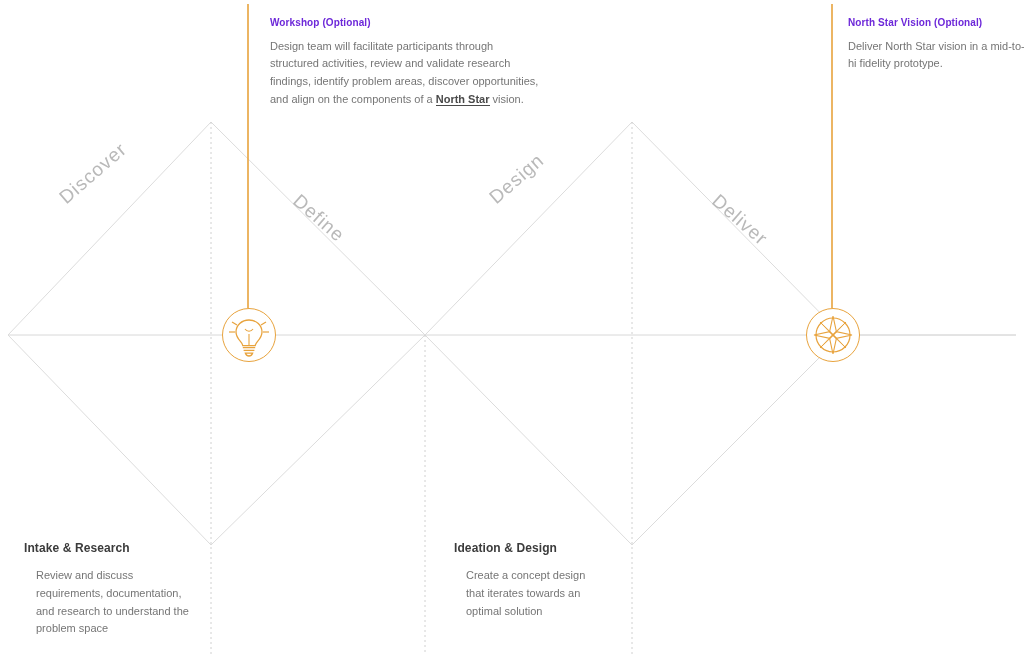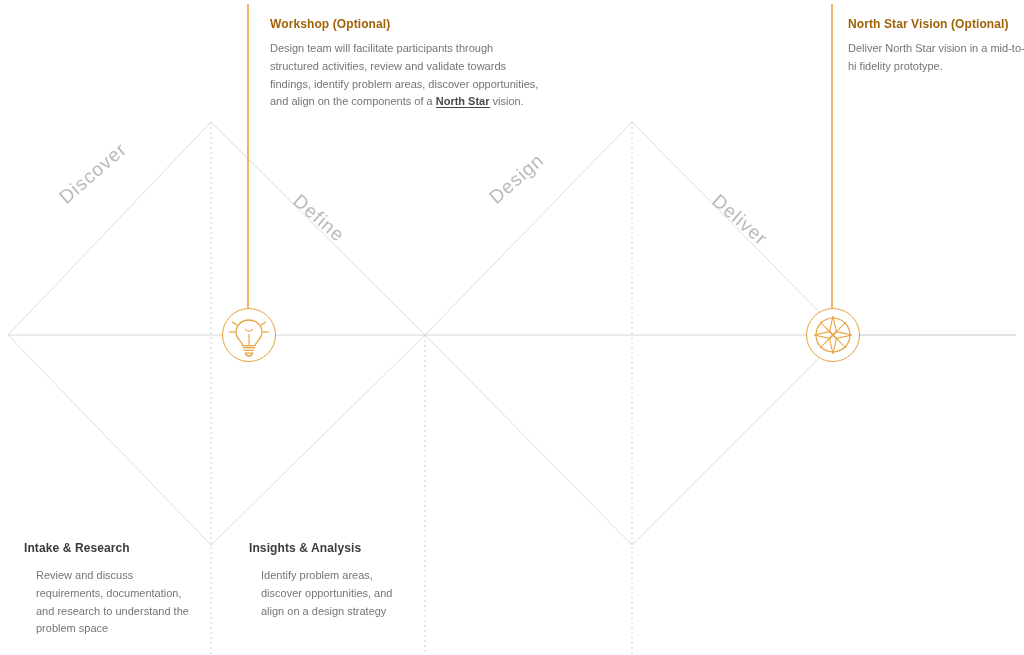--- a/index.html
+++ b/index.html
@@ -26,23 +26,23 @@
     height: 655px;
     pointer-events: none;
   }
 
   
   .callout {
     position: absolute;
     width: 262px;
   }
   .callout .callout-title {
-    font-size: 12px;
+    font-size: 10px;
     font-weight: bold;
-    color: #a16207;
+    color: #6d28d9;
     margin: 0 0 8px 0;
     line-height: 1.25;
     letter-spacing: 0.1px;
   }
   .callout .callout-body {
     font-size: 11px;
     color: #757575;
     line-height: 1.62;
     margin: 0;
   }
@@ -158,35 +158,35 @@
 
       <path d="M13 13 L24.6 24.2 L26 26 L24.2 24.6 Z" fill="none" stroke="#e8a33d" stroke-width="1"></path>
       <path d="M39 13 L27.4 24.2 L26 26 L27.8 24.6 Z" fill="none" stroke="#e8a33d" stroke-width="1"></path>
       <path d="M13 39 L24.6 27.8 L26 26 L24.2 27.4 Z" fill="none" stroke="#e8a33d" stroke-width="1"></path>
       <path d="M39 39 L27.4 27.8 L26 26 L27.8 27.4 Z" fill="none" stroke="#e8a33d" stroke-width="1"></path>
     </svg>
   </div>
 
   <div class="callout" id="callout-workshop">
     <p class="callout-title">Workshop (Optional)</p>
-    <p class="callout-body"><span>Design team will facilitate participants through structured activities, review and validate towards findings, identify problem areas, discover opportunities, and align on the components of a </span><span class="inline-underline">North Star</span><span> vision.</span></p>
+    <p class="callout-body"><span>Design team will facilitate participants through structured activities, review and validate research findings, identify problem areas, discover opportunities, and align on the components of a </span><span class="inline-underline">North Star</span><span> vision.</span></p>
   </div>
 
   <div class="callout" id="callout-northstar">
     <p class="callout-title">North Star Vision (Optional)</p>
     <p class="callout-body">Deliver North Star vision in a mid-to-hi fidelity prototype.</p>
   </div>
 
   <div class="phase-label phase-discover">Discover</div>
   <div class="phase-label phase-define">Define</div>
   <div class="phase-label phase-design">Design</div>
   <div class="phase-label phase-deliver">Deliver</div>
 
   <div class="stage-block" id="stage-0">
     <p class="stage-title">Intake &amp; Research</p>
     <p class="stage-body">Review and discuss requirements, documentation, and research to understand the problem space</p>
   </div>
-  <div class="stage-block" id="stage-1">
-    <p class="stage-title">Insights &amp; Analysis</p>
-    <p class="stage-body">Identify problem areas, discover opportunities, and align on a design strategy</p>
+  <div class="stage-block" id="stage-2">
+    <p class="stage-title">Ideation &amp; Design</p>
+    <p class="stage-body">Create a concept design that iterates towards an optimal solution</p>
   </div>
 
 </div>
 
 </body></html>

